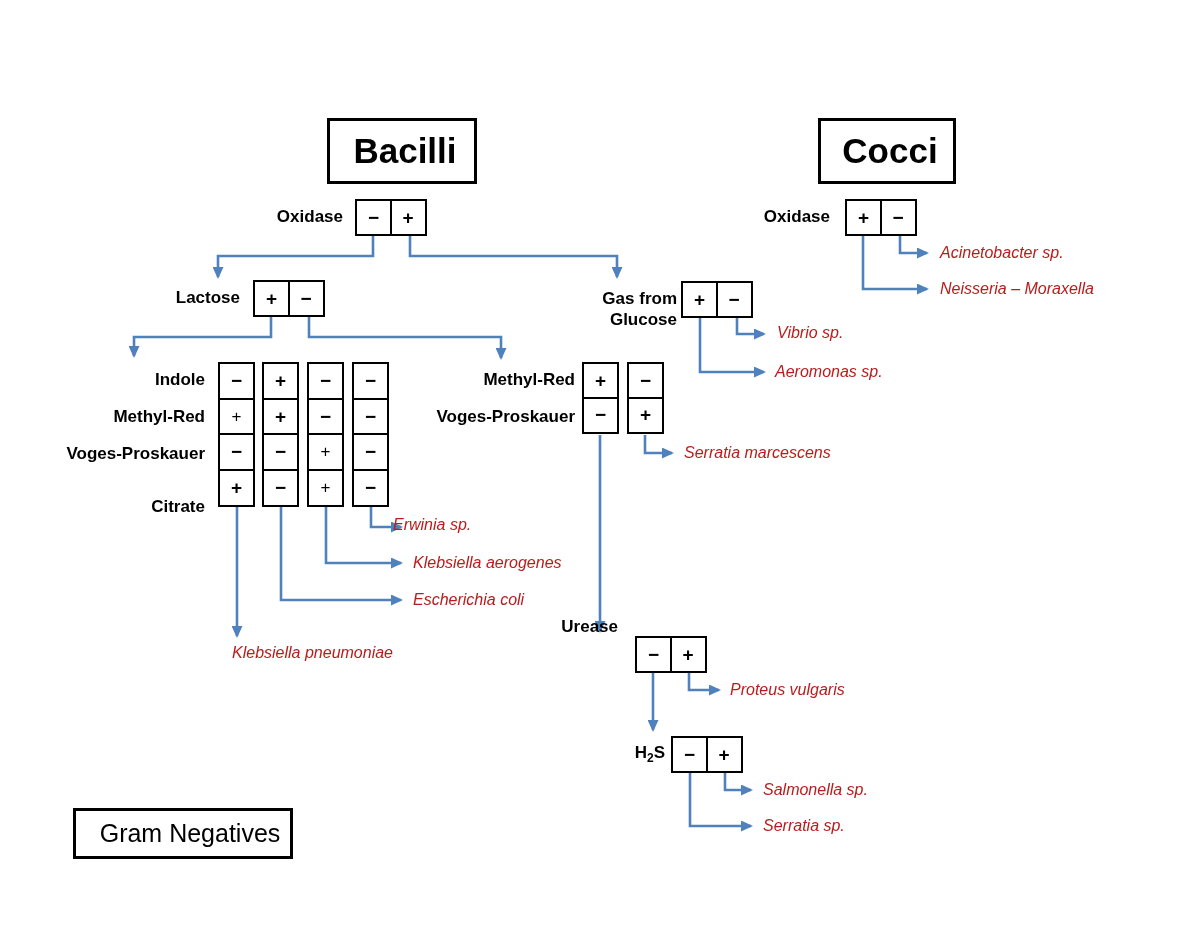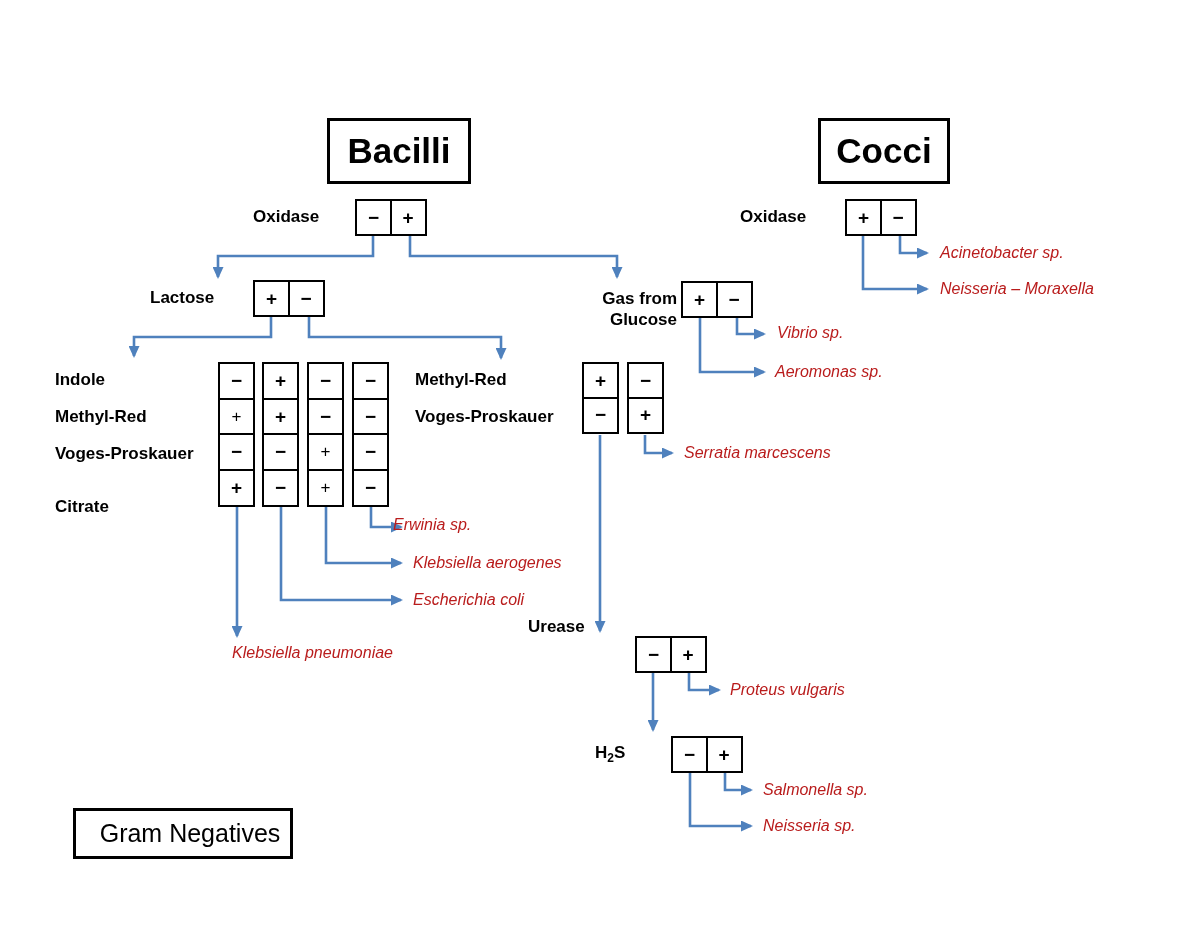--- a/index.html
+++ b/index.html
@@ -6,25 +6,25 @@
     --arrow-blue:#4f81bd;
     --box-black:#000000;
   }
   html,body{margin:0;padding:0;background:#ffffff;}
   body{font-family:"Liberation Sans","DejaVu Sans",sans-serif;color:#000;}
   .canvas{position:relative;width:1200px;height:927px;background:#ffffff;overflow:hidden;}
   .arrow-layer{position:absolute;left:0;top:0;width:1200px;height:927px;z-index:1;}
   .arrow{fill:none;stroke:var(--arrow-blue,#4f81bd);stroke-width:2.6;}
   .ah{fill:var(--arrow-blue,#4f81bd);}
   .bigbox{position:absolute;z-index:2;border:3.5px solid var(--box-black,#000);background:#fff;
-          display:flex;align-items:center;justify-content:center;font-weight:700;font-size:35px;}
+          display:flex;align-items:center;justify-content:center;font-weight:700;font-size:35px;padding-left:6px;}
   .footerbox{position:absolute;z-index:2;border:3px solid var(--box-black,#000);background:#fff;
           display:flex;align-items:center;justify-content:center;font-weight:400;font-size:25px;padding-left:14px;}
   .tlabel{position:absolute;z-index:2;font-weight:700;font-size:17px;height:22px;line-height:22px;
-          white-space:nowrap;}
+          text-align:right;white-space:nowrap;}
   .tlabel.left{text-align:right;}
   .tlabel .ln{display:block;height:21px;line-height:21px;}
   sub{font-size:12px;}
   .species{position:absolute;z-index:2;font-style:italic;font-size:16px;color:#b91c1c;height:22px;
           line-height:22px;white-space:nowrap;}
   .pair{position:absolute;z-index:2;display:flex;}
   .pair .cell + .cell{margin-left:-2.5px;}
   .vcol{position:absolute;z-index:2;display:flex;flex-direction:column;}
   .vcol .cell + .cell{margin-top:-2.5px;}
   .cell{box-sizing:border-box;width:37px;height:37px;border:2.5px solid var(--box-black,#000);
@@ -157,19 +157,19 @@
   <div class="species" style="left:730px;top:679px;">Proteus vulgaris</div>
 
   <div class="tlabel" style="left:595px;top:742px;width:70px;">
     <span>H</span><sub>2</sub><span>S</span>
   </div>
   <div class="pair" style="left:671px;top:736px;">
     <div class="cell">−</div>
     <div class="cell">+</div>
   </div>
   <div class="species" style="left:763px;top:779px;">Salmonella sp.</div>
-  <div class="species" style="left:763px;top:815px;">Neisseria sp.</div>
+  <div class="species" style="left:763px;top:815px;">Serratia sp.</div>
 
   <div class="footerbox" style="left:73px;top:808px;width:200px;height:45px;">
     <span>Gram Negatives</span>
   </div>
 
 </div>
 
 </body></html>

